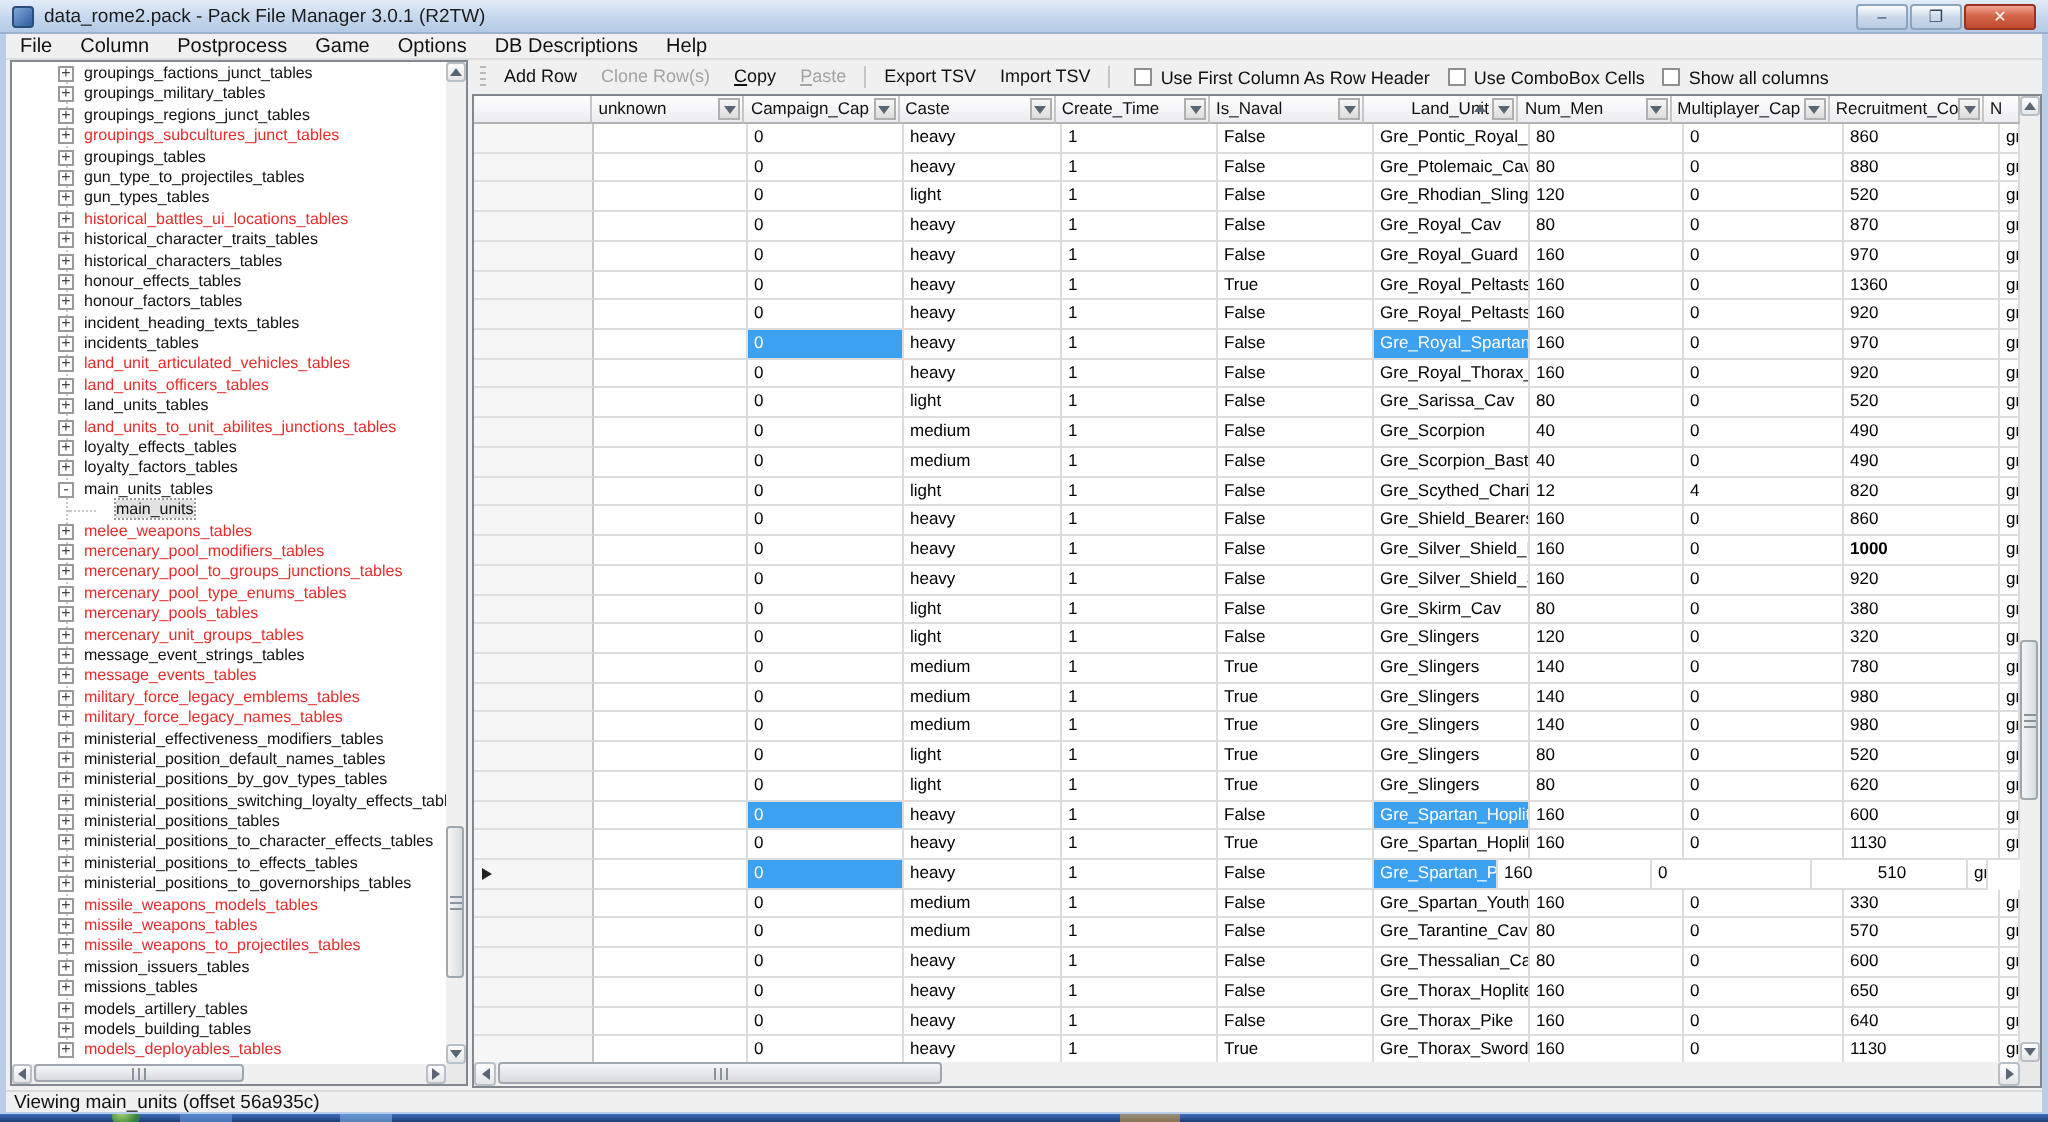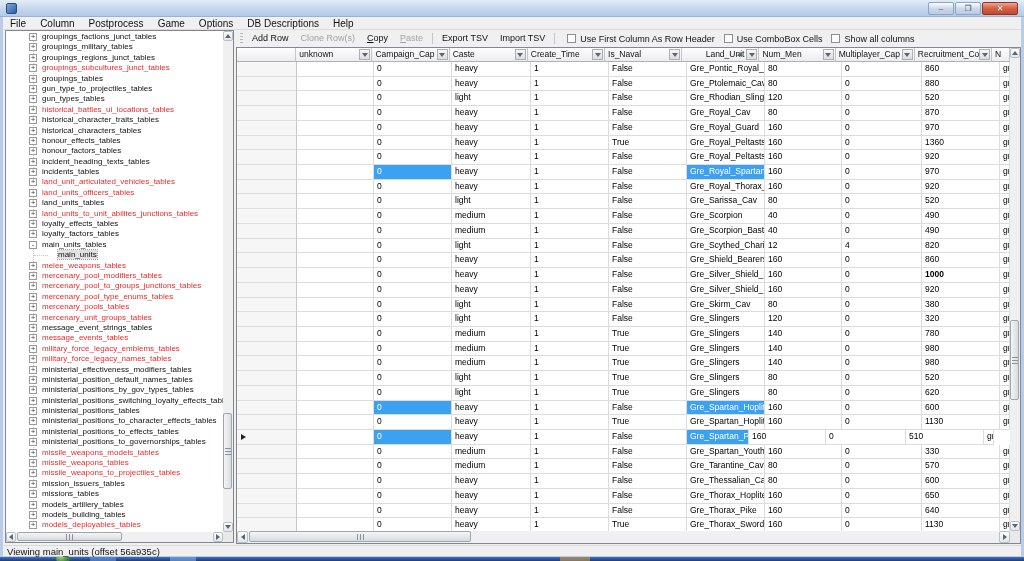--- a/index.html
+++ b/index.html
@@ -118,20 +118,21 @@
     background:radial-gradient(circle at 35% 35%, #bfe37e, #3f8f2f 55%, #1d5a9e); opacity:.9; }
   .tb-item1{ position:absolute; left:90px; top:0; width:26px; height:4px; background:#5f8fd6; opacity:.7; }
   .tb-item2{ position:absolute; left:170px; top:0; width:26px; height:4px; background:#7fb0e8; opacity:.6; }
   .tb-item3{ position:absolute; left:560px; top:0; width:30px; height:4px; background:#e0a23f; opacity:.55; }
 </style>
 </head>
 <body>
 
 <div class="titlebar">
   <div class="app-icon"></div>
+  <span>data_rome2.pack - Pack File Manager 3.0.1 (R2TW)</span>
   <div class="win-btns">
     <div class="win-btn">–</div>
     <div class="win-btn">❐</div>
     <div class="win-btn close">✕</div>
   </div>
 </div>
 
 <div class="menubar">
     <span class="menu-item">File</span>
     <span class="menu-item">Column</span>
@@ -609,21 +610,21 @@
             <div class="row-arrow"></div>
           </div>
           <div class="g-cell" style="width: 77px;"></div>
           <div class="g-cell sel" style="width: 78px;">0</div>
           <div class="g-cell" style="width: 79px;">heavy</div>
           <div class="g-cell" style="width: 78px;">1</div>
           <div class="g-cell" style="width: 78px;">False</div>
           <div class="g-cell sel" style="width: 62px;">Gre_Spartan_Pike</div>
           <div class="g-cell" style="width: 77px;">160</div>
           <div class="g-cell" style="width: 80px;">0</div>
-          <div class="g-cell" style="width: 78px;">510</div>
+          <div class="g-cell" style="width: 78px; text-align: center;">510</div>
           <div class="g-cell" style="width: 10px;">gre</div>
         </div>
         <div class="g-row">
           <div class="g-rowhead" style="width: 60px;"></div>
           <div class="g-cell" style="width: 77px;"></div>
           <div class="g-cell" style="width: 78px;">0</div>
           <div class="g-cell" style="width: 79px;">medium</div>
           <div class="g-cell" style="width: 78px;">1</div>
           <div class="g-cell" style="width: 78px;">False</div>
           <div class="g-cell" style="width: 78px;">Gre_Spartan_Youths</div>

